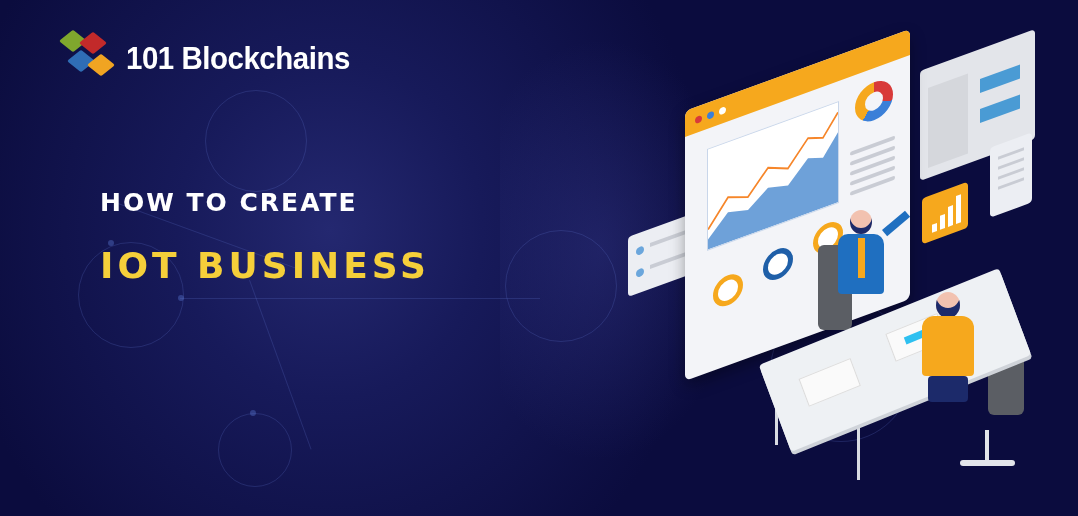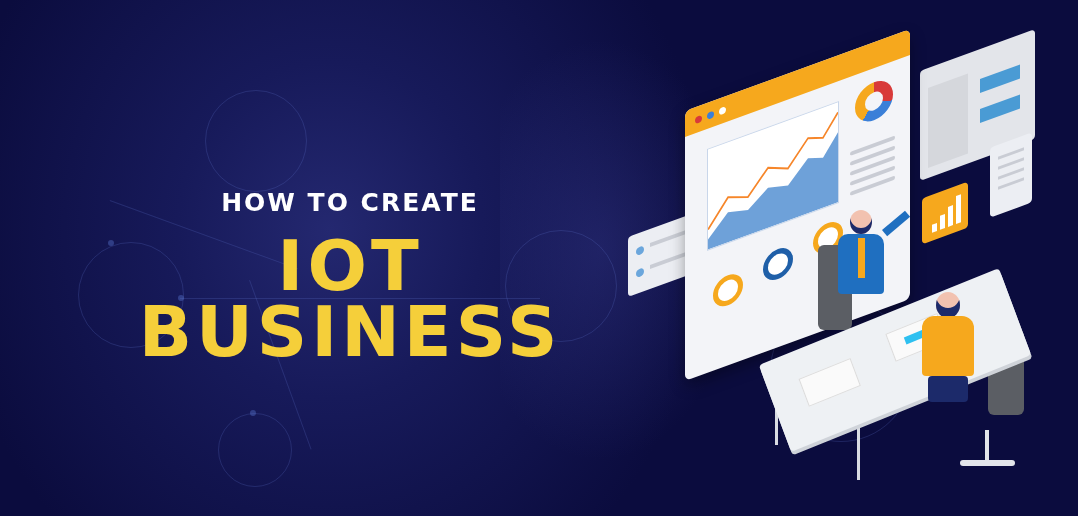--- a/index.html
+++ b/index.html
@@ -15,23 +15,23 @@
 
   .logo { position:absolute; left:60px; top:30px; display:flex; align-items:center; gap:10px; }
   .logo-mark { position:relative; width:56px; height:56px; }
   .cube { position:absolute; width:18px; height:18px; transform:rotate(45deg) skew(-6deg,-6deg); border-radius:2px; }
   .cube.g { left:4px; top:2px; background:#7fa72d; }
   .cube.r { left:24px; top:4px; background:#c22a2a; }
   .cube.b { left:12px; top:22px; background:#2f6db5; }
   .cube.y { left:32px; top:26px; background:#f0a422; }
   .logo-text { color:#ffffff; font-family:"Liberation Sans", sans-serif; font-weight:bold; font-size:32px; letter-spacing:-0.5px; transform:scaleX(0.92); transform-origin:left center; }
 
-  .headline { position:absolute; left:100px; top:188px; width:500px; text-align:center; }
+  .headline { position:absolute; left:100px; top:188px; width:500px; }
   .sub { color:#ffffff; font-family:"DejaVu Sans", sans-serif; font-weight:bold; font-size:25px; letter-spacing:2px; margin-bottom:16px; }
-  .title { color:#f5cf3a; font-family:"DejaVu Sans", sans-serif; font-weight:bold; font-size:70px; letter-spacing:4px; line-height:66px; }
+  .title { color:#f5cf3a; font-family:"DejaVu Sans", sans-serif; font-weight:bold; font-size:36px; letter-spacing:4px; line-height:66px; }
 
   
   .illus { position:absolute; left:600px; top:30px; width:478px; height:480px; }
   .panel { position:absolute; background:#eef0f5; border-radius:6px; box-shadow:0 6px 14px rgba(0,0,0,0.35); }
   .dash { left:85px; top:40px; width:225px; height:270px; transform:skewY(-20deg); background:#f3f4f8; }
   .dash-top { position:absolute; left:0; top:0; right:0; height:26px; background:#f6a81d; border-radius:6px 6px 0 0; }
   .dot { position:absolute; top:10px; width:7px; height:7px; border-radius:50%; }
   .chart-area { position:absolute; left:22px; top:46px; width:130px; height:100px; background:#fff; border:1px solid #c9d6ea; }
   .ring { position:absolute; width:30px; height:30px; border-radius:50%; border:5px solid; box-sizing:border-box; background:#fff; }
   .side-lines div { height:4px; background:#c9ccd4; margin:6px 0; border-radius:2px; }
@@ -57,20 +57,29 @@
   <div class="bg-circle" style="left:205px;top:90px;width:100px;height:100px;"></div>
   <div class="bg-circle" style="left:770px;top:300px;width:140px;height:140px;"></div>
   <div class="bg-line" style="left:110px;top:200px;width:200px;transform:rotate(20deg);"></div>
   <div class="bg-line" style="left:180px;top:298px;width:360px;"></div>
   <div class="bg-line" style="left:250px;top:280px;width:180px;transform:rotate(70deg);"></div>
   <div class="bg-dot" style="left:108px;top:240px;"></div>
   <div class="bg-dot" style="left:178px;top:295px;"></div>
   <div class="bg-dot" style="left:250px;top:410px;"></div>
   <div class="bg-dot" style="left:685px;top:117px;width:10px;height:10px;"></div>
 
+  <div class="logo">
+    <div class="logo-mark">
+      <div class="cube g"></div>
+        <div class="cube r"></div>
+        <div class="cube b"></div>
+        <div class="cube y"></div>
+    </div>
+    <div class="logo-text">101 Blockchains</div>
+  </div>
 
   <div class="headline">
     <div class="sub">HOW TO CREATE</div>
     <div class="title">IOT BUSINESS</div>
   </div>
 
   <div class="illus">
     <div class="tile-grid">
       <div style="position:absolute;left:60px;top:30px;width:40px;height:14px;background:#4a9bd4;"></div>
       <div style="position:absolute;left:60px;top:60px;width:40px;height:14px;background:#4a9bd4;"></div>

